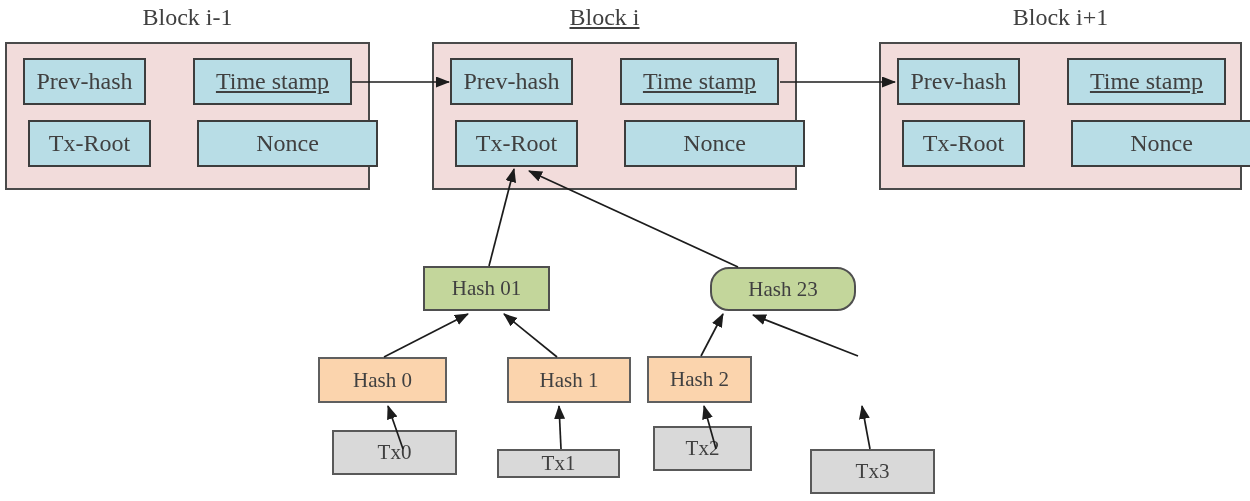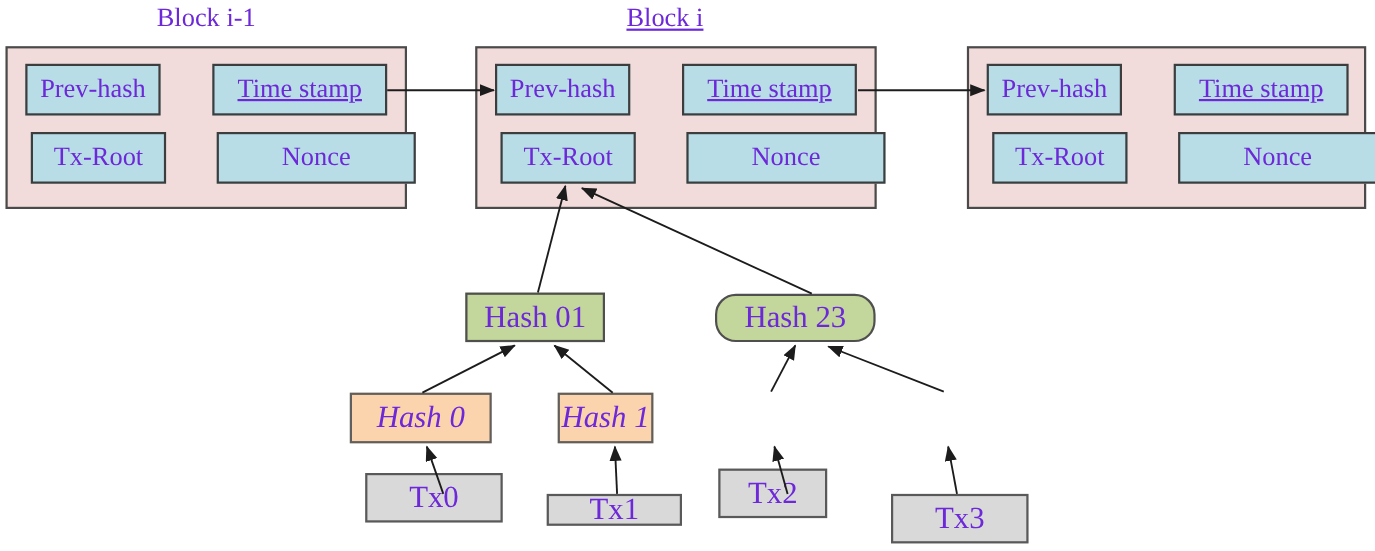--- a/index.html
+++ b/index.html
@@ -1,18 +1,18 @@
 <!DOCTYPE html>
 <html><head>
 <meta charset="utf-8">
 <style>
   html,body{margin:0;padding:0;background:#ffffff;}
   #canvas{
     position:relative;width:1250px;height:501px;background:#ffffff;overflow:hidden;
-    font-family:"Liberation Serif","DejaVu Serif",serif;color:#6d28d9;
+    font-family:"Liberation Serif","DejaVu Serif",serif;color:#404040;
   }
   .block-title{
     position:absolute;top:1px;height:32px;line-height:32px;
     text-align:center;font-size:24px;
   }
   #title-0{left:5px;width:365px;}
   #title-1{left:432px;width:345px;text-decoration:underline;}
   #title-2{left:879px;width:363px;}
   .block{
     position:absolute;top:42px;height:148px;background:#f2dcdb;
@@ -25,45 +25,46 @@
     position:absolute;background:#b8dde6;border:2px solid #3d3d3d;
     box-sizing:border-box;display:flex;align-items:center;justify-content:center;
     font-size:24px;white-space:nowrap;
   }
   .f-prev  {left:16px; top:14px;width:123px;height:47px;}
   .f-time  {left:186px;top:14px;width:159px;height:47px;text-decoration:underline;}
   .f-txroot{left:21px; top:76px;width:123px;height:47px;}
   .f-nonce {left:190px;top:76px;width:181px;height:47px;}
   .node{
     position:absolute;box-sizing:border-box;border:2px solid #d946ef;
-    display:flex;align-items:center;justify-content:center;font-size:28px;white-space:nowrap;
+    display:flex;align-items:center;justify-content:center;font-size:21px;white-space:nowrap;
   }
   .node.green {background:#c3d69b;border-color:#4f4f4f;}
   .node.orange{background:#fbd4ad;border-color:#5f5f5f;}
   .node.gray  {background:#d9d9d9;border-color:#595959;}
   #hash01{left:423px;top:266px;width:127px;height:45px;}
-  #hash23{left:650px;top:267px;width:146px;height:44px;border-radius:19px;}
-  #hash0 {left:318px;top:357px;width:129px;height:46px;font-style:italic;}
-  #hash1 {left:507px;top:357px;width:87px;height:46px;font-style:italic;}
+  #hash23{left:710px;top:267px;width:146px;height:44px;border-radius:19px;}
+  #hash0 {left:318px;top:357px;width:129px;height:46px;}
+  #hash1 {left:507px;top:357px;width:124px;height:46px;}
   #hash2 {left:647px;top:356px;width:105px;height:47px;}
   #hash3 {left:807px;top:356px;width:105px;height:47px;}
   #tx0   {left:332px;top:430px;width:125px;height:45px;}
   #tx1   {left:497px;top:449px;width:123px;height:29px;}
   #tx2   {left:653px;top:426px;width:99px;height:45px;}
   #tx3   {left:810px;top:449px;width:125px;height:45px;}
   #arrow-layer{position:absolute;left:0;top:0;width:1250px;height:501px;pointer-events:none;}
   #arrow-layer line{stroke:#1c1c1c;stroke-width:1.7;}
 </style>
 </head>
 <body>
 
 <div id="canvas">
 
   <div class="block-title" id="title-0">Block i-1</div>
   <div class="block-title" id="title-1">Block i</div>
+  <div class="block-title" id="title-2">Block i+1</div>
 
   <div class="block" id="block-0">
     <div class="field f-prev">Prev-hash</div>
     <div class="field f-time">Time stamp</div>
     <div class="field f-txroot">Tx-Root</div>
     <div class="field f-nonce">Nonce</div>
   </div>
 
   <div class="block" id="block-1">
     <div class="field f-prev">Prev-hash</div>
@@ -76,20 +77,21 @@
     <div class="field f-prev">Prev-hash</div>
     <div class="field f-time">Time stamp</div>
     <div class="field f-txroot">Tx-Root</div>
     <div class="field f-nonce">Nonce</div>
   </div>
 
   <div class="node green" id="hash01">Hash 01</div>
   <div class="node green" id="hash23">Hash 23</div>
   <div class="node orange" id="hash0">Hash 0</div>
   <div class="node orange" id="hash1">Hash 1</div>
+  <div class="node orange" id="hash2">Hash 2</div>
   <div class="node gray" id="tx0">Tx0</div>
   <div class="node gray" id="tx1">Tx1</div>
   <div class="node gray" id="tx2">Tx2</div>
   <div class="node gray" id="tx3">Tx3</div>
 
   <svg id="arrow-layer" viewBox="0 0 1250 501" xmlns="http://www.w3.org/2000/svg">
     <defs>
       <marker id="arr" markerUnits="userSpaceOnUse" markerWidth="16" markerHeight="13" refX="13" refY="5.5" orient="auto">
         <path d="M0,0 L14,5.5 L0,11 Z" fill="#1c1c1c"></path>
       </marker>

